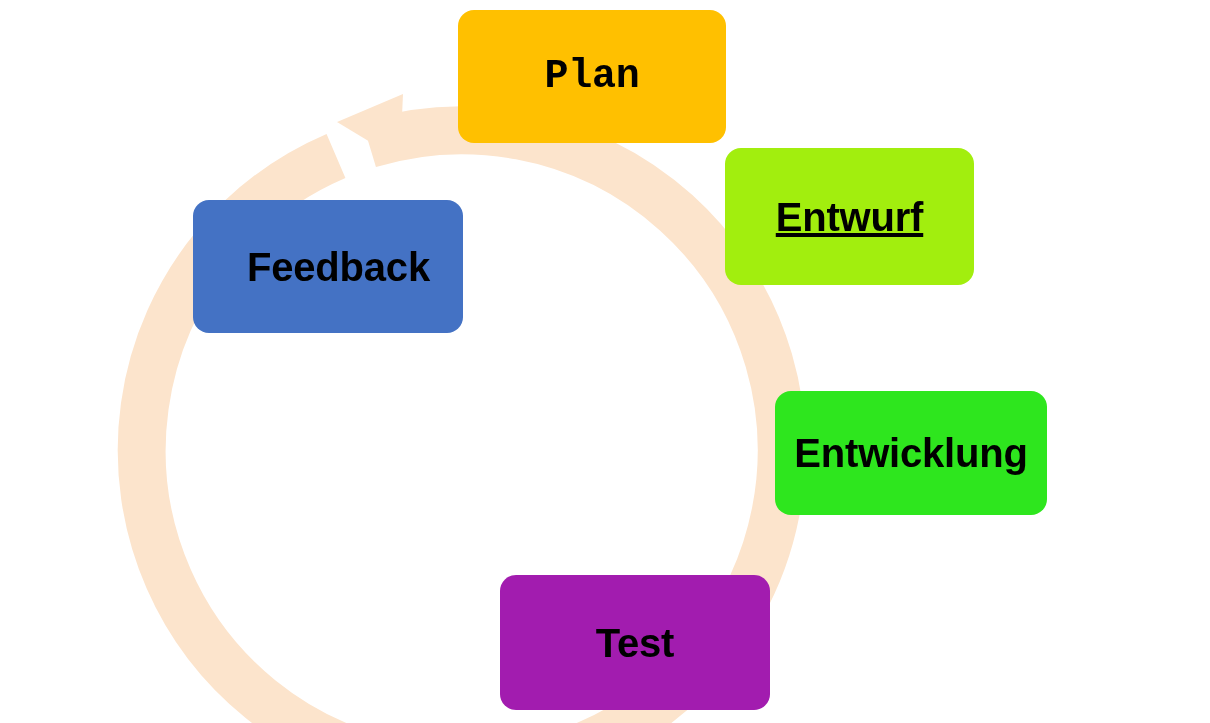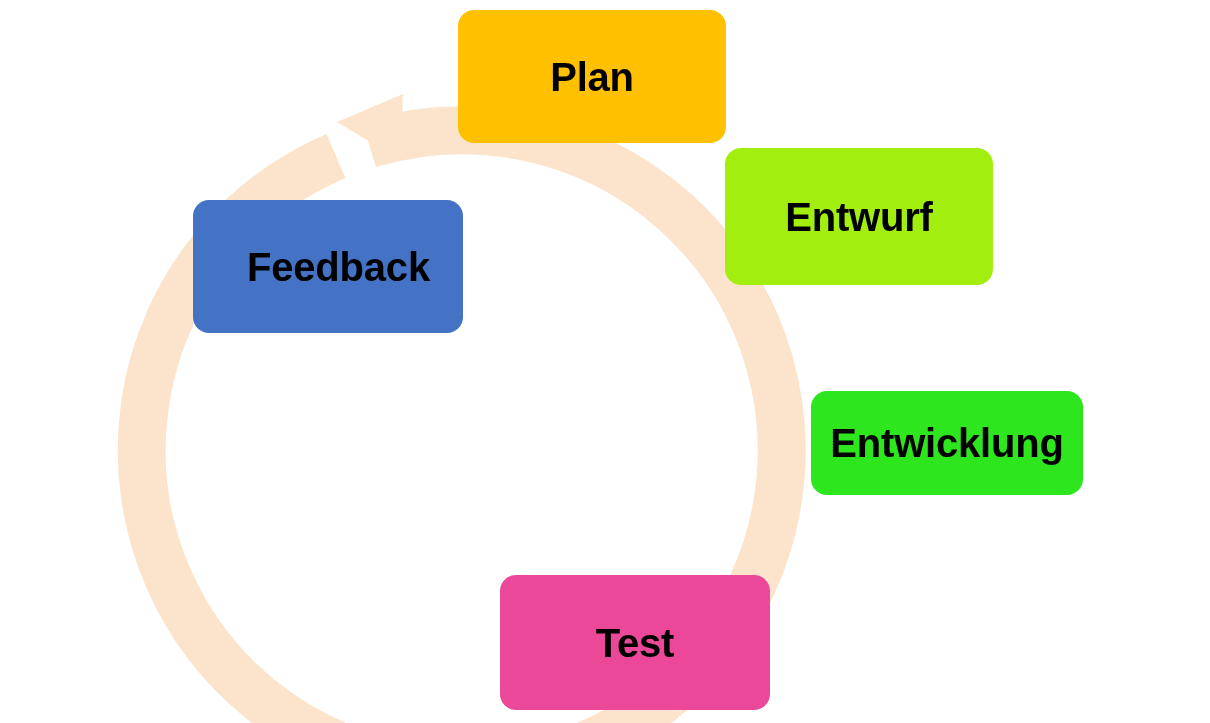--- a/index.html
+++ b/index.html
@@ -37,27 +37,27 @@
   }
   .node-label {
     font-weight: bold;
     color: #000000;
     line-height: 1;
     white-space: nowrap;
     letter-spacing: -0.2px;
   }
   
   #node-plan        { left: 458px; top: 10px;  width: 268px; height: 133px; }
-  #node-entwurf     { left: 725px; top: 148px; width: 268px; height: 137px; }
-  #node-entwicklung { left: 775px; top: 391px; width: 272px; height: 104px; margin-left: 36px; }
+  #node-entwurf     { left: 725px; top: 148px; width: 249px; height: 137px; text-decoration: underline; }
+  #node-entwicklung { left: 775px; top: 391px; width: 272px; height: 124px; }
   #node-test        { left: 500px; top: 575px; width: 270px; height: 135px; }
   #node-freigabe    { left: 215px; top: 440px; width: 272px; height: 135px; }
   #node-feedback    { left: 193px; top: 200px; width: 270px; height: 133px; }
 
-  #node-plan        .node-label { font-size: 40px; }
+  #node-plan        .node-label { font-size: 40px; font-family: Liberation Mono, monospace; }
   #node-entwurf     .node-label { font-size: 40px; }
   #node-entwicklung .node-label { font-size: 40px; }
   #node-test        .node-label { font-size: 40px; }
   #node-freigabe    .node-label { font-size: 40px; }
   #node-feedback    .node-label { font-size: 40px; }
 </style>
 </head>
 <body>
 
 <div id="canvas" style="background: rgb(255, 255, 255);">
@@ -77,21 +77,21 @@
   </div>
 
   <div class="node" id="node-entwurf" style="background:#A2EE0E;">
     <span class="node-label" style="color: rgb(0, 0, 0);">Entwurf</span>
   </div>
 
   <div class="node" id="node-entwicklung" style="background:#2EE61E;">
     <span class="node-label" style="color: rgb(0, 0, 0);">Entwicklung</span>
   </div>
 
-  <div class="node" id="node-test" style="background:#ec4899;">
+  <div class="node" id="node-test" style="background:#a21caf;">
     <span class="node-label" style="color: rgb(0, 0, 0);">Test</span>
   </div>
 
 
   <div class="node" id="node-feedback" style="background:#4472C4;padding-left:21px;">
     <span class="node-label" style="color: rgb(0, 0, 0);">Feedback</span>
   </div>
 
 </div>
 

